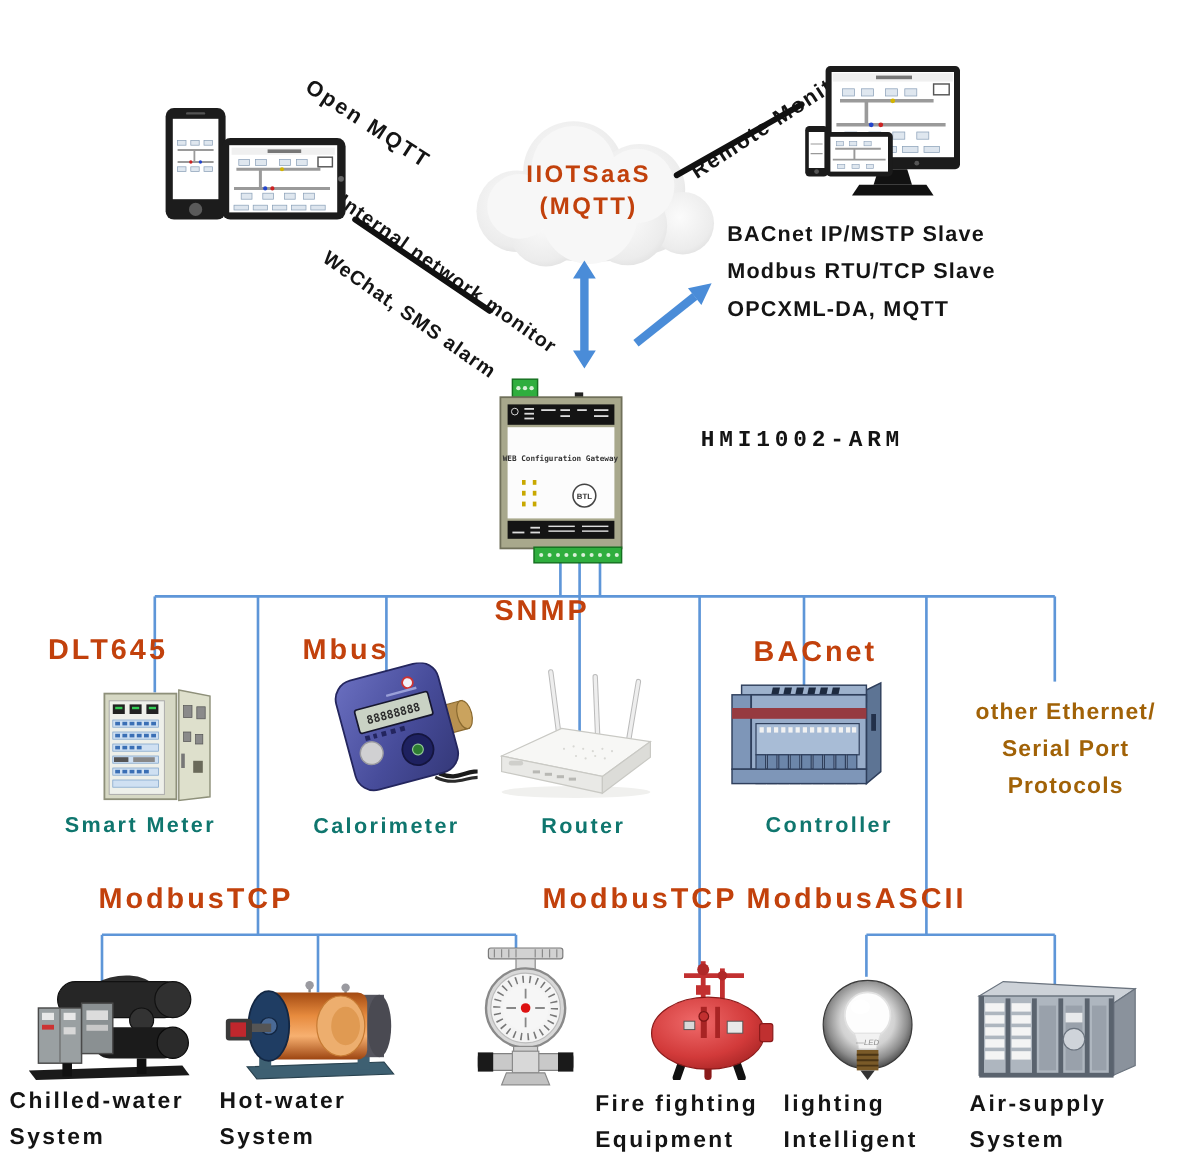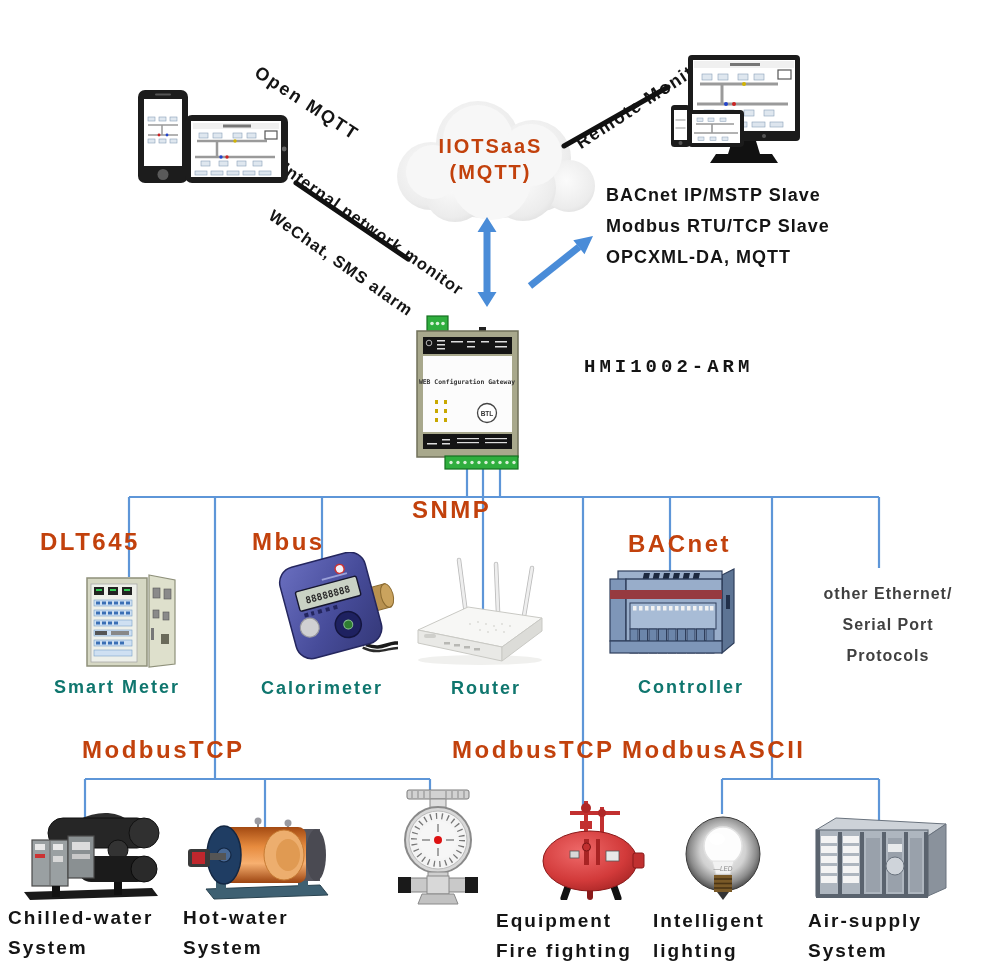--- a/index.html
+++ b/index.html
@@ -7,21 +7,21 @@
           font-family:"Liberation Sans","DejaVu Sans",sans-serif;color:#1a1a1a;}
   .abs{position:absolute;}
   svg{display:block;}
   .lbl-blue{position:absolute;font-weight:bold;font-size:24px;letter-spacing:2.5px;color:#c2410c;text-align:left;white-space:nowrap;}
   .lbl-dev{position:absolute;font-weight:bold;font-size:18px;letter-spacing:2px;color:#0f766e;text-align:center;white-space:nowrap;}
   .lbl-dev2{position:absolute;font-weight:bold;font-size:19px;letter-spacing:2px;color:#141414;line-height:30px;white-space:nowrap;}
   .rot{position:absolute;font-weight:bold;color:#141414;white-space:nowrap;transform-origin:0 0;}
   .slave-block{position:absolute;left:606px;top:180px;font-weight:bold;font-size:18px;letter-spacing:1px;line-height:31px;color:#141414;white-space:nowrap;}
   .cloud-text{position:absolute;left:398px;top:133px;width:185px;text-align:center;font-weight:bold;font-size:20px;letter-spacing:2px;line-height:26px;color:#c2410c;}
   .hmi{position:absolute;left:584px;top:356px;font-weight:bold;font-size:19px;letter-spacing:4px;color:#141414;white-space:nowrap;font-family:Liberation Mono, monospace;}
-  .other-proto{position:absolute;left:790px;top:578px;width:196px;text-align:center;font-weight:bold;font-size:16px;letter-spacing:1px;line-height:31px;color:#404040;}
+  .other-proto{position:absolute;left:790px;top:578px;width:196px;text-align:center;font-weight:bold;font-size:19px;letter-spacing:1px;line-height:31px;color:#a16207;}
 </style>
 </head>
 <body>
 
 <div id="canvas">
 
   <svg class="abs" style="left:0;top:0;z-index:1" width="1000" height="973" viewBox="0 0 1000 973">
     <g stroke="#5e96d8" stroke-width="2.2" fill="none">
 
       <path d="M467,466 V497"></path>
@@ -624,25 +624,25 @@
 
   <div class="lbl-dev2" style="left:8px;top:903px;width:180px;z-index:2">
     <div>Chilled-water</div>
     <div>System</div>
   </div>
   <div class="lbl-dev2" style="left:183px;top:903px;width:160px;z-index:2">
     <div>Hot-water</div>
     <div>System</div>
   </div>
   <div class="lbl-dev2" style="left:496px;top:906px;width:160px;z-index:2">
+    <div>Fire fighting</div>
     <div>Equipment</div>
-    <div>Fire fighting</div>
   </div>
   <div class="lbl-dev2" style="left:653px;top:906px;width:160px;z-index:2">
+    <div>lighting</div>
     <div>Intelligent</div>
-    <div>lighting</div>
   </div>
   <div class="lbl-dev2" style="left:808px;top:906px;width:160px;z-index:2">
     <div>Air-supply</div>
     <div>System</div>
   </div>
 
 </div>
 
 </body></html>

